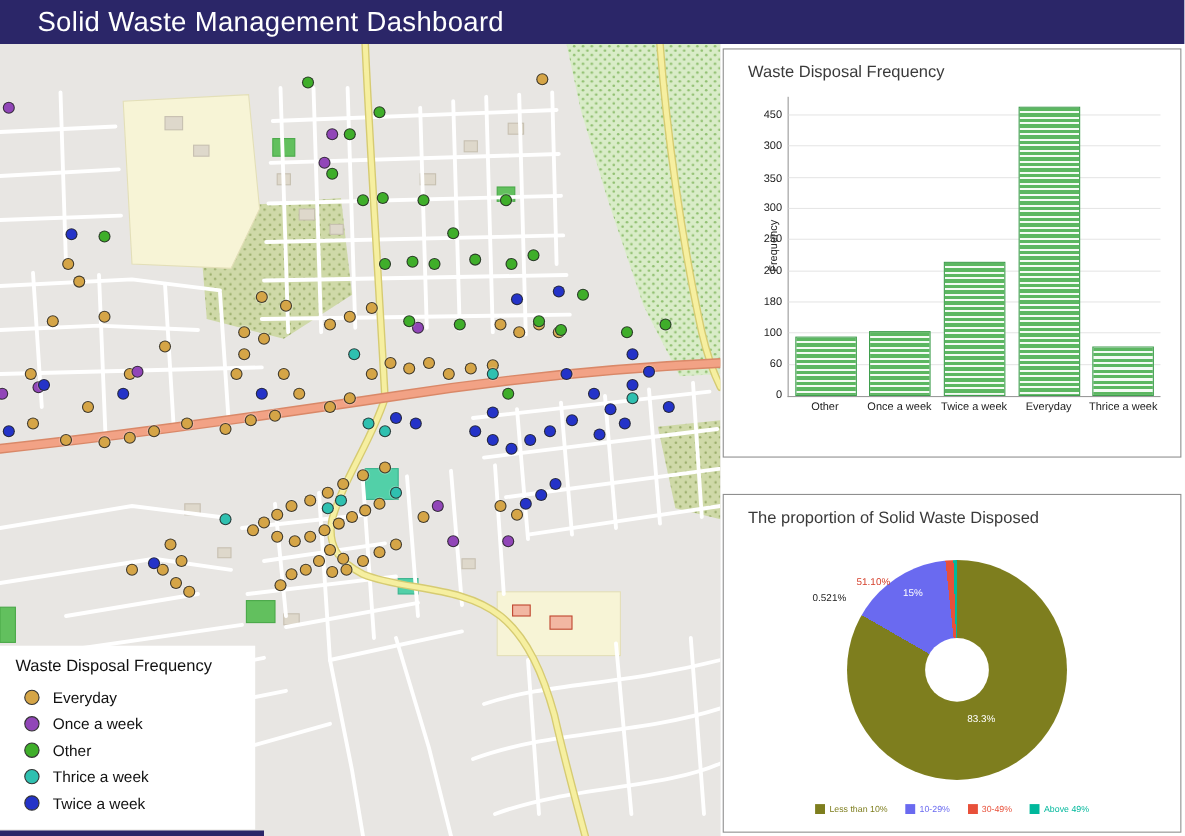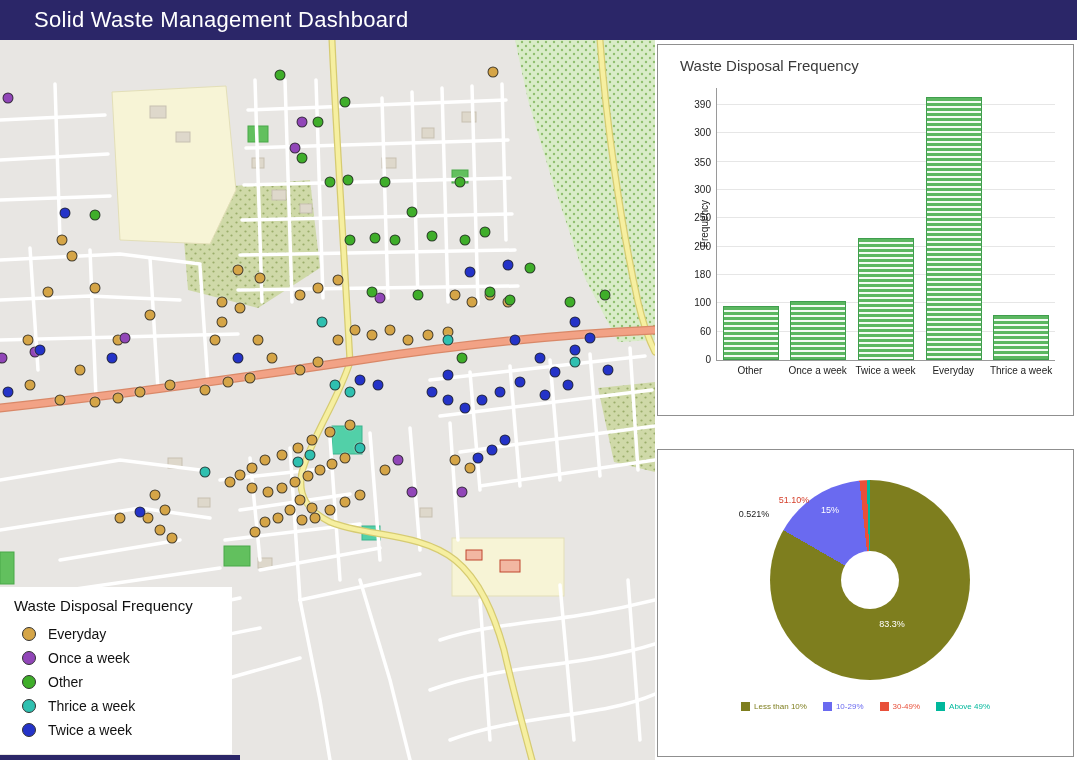--- a/index.html
+++ b/index.html
@@ -1,20 +1,20 @@
 <!DOCTYPE html>
 <html><head>
 <meta charset="utf-8">
 <style>
   html,body{margin:0;padding:0;background:#ffffff;font-family:"Liberation Sans",sans-serif;}
   #stage{position:relative;width:1077px;height:760px;overflow:hidden;background:#ffffff;}
 
   
   .header{position:absolute;left:0;top:0;width:1077px;height:40px;background:#2b2668;display:flex;align-items:center;}
-  .header .title{color:#ffffff;font-size:22px;padding-left:34px;letter-spacing:.3px;}
+  .header .title{color:#ffffff;font-size:25px;padding-left:34px;letter-spacing:.3px;}
 
   
   .map{position:absolute;left:0;top:40px;width:655px;height:720px;overflow:hidden;background:#e8e6e3;}
   .map svg{position:absolute;left:0;top:0;width:100%;height:100%;}
   .marker-layer{position:absolute;left:0;top:0;width:100%;height:100%;}
   .marker{position:absolute;width:9px;height:9px;border-radius:50%;border:1px solid rgba(40,40,40,.85);transform:translate(-50%,-50%);box-shadow:0 0 0 1px rgba(255,255,255,.2);}
 
   .map-legend{position:absolute;left:0;bottom:6px;width:206px;background:#ffffff;padding:10px 12px 12px 14px;}
   .map-legend-title{font-size:15px;color:#111;margin-bottom:8px;}
   .map-legend-item{display:flex;align-items:center;gap:12px;font-size:14px;color:#111;padding:4px 0 4px 8px;}
@@ -390,21 +390,21 @@
           <div class="ytick" style="bottom: 108.333px;">200</div>
           <div class="gridline" style="bottom: 141.667px;"></div>
           <div class="ytick" style="bottom: 136.667px;">250</div>
           <div class="gridline" style="bottom: 170px;"></div>
           <div class="ytick" style="bottom: 165px;">300</div>
           <div class="gridline" style="bottom: 198.333px;"></div>
           <div class="ytick" style="bottom: 192px;">350</div>
           <div class="gridline" style="bottom: 226.667px;"></div>
           <div class="ytick" style="bottom: 221.667px;">300</div>
           <div class="gridline" style="bottom: 255px;"></div>
-          <div class="ytick" style="bottom: 250px;">390</div>
+          <div class="ytick" style="bottom: 250px;">450</div>
           <div class="bar-slot">
             <div class="bar" title="Other: 95" style="height: 53.8333px;"></div>
           </div>
           <div class="bar-slot">
             <div class="bar" title="Once a week: 105" style="height: 59.5px;"></div>
           </div>
           <div class="bar-slot">
             <div class="bar" title="Twice a week: 215" style="height: 121.833px;"></div>
           </div>
           <div class="bar-slot">
@@ -418,20 +418,21 @@
           <span>Other</span>
           <span>Once a week</span>
           <span>Twice a week</span>
           <span>Everyday</span>
           <span>Thrice a week</span>
         </div>
     </div>
   </div>
 
   <div class="panel pie-panel">
+    <div class="panel-title">The proportion of Solid Waste Disposed</div>
     <div class="pie-area">
       <div class="pie" style="background: conic-gradient(rgb(126, 126, 30) 0deg, rgb(126, 126, 30) 299.907deg, rgb(106, 106, 240) 299.907deg, rgb(106, 106, 240) 353.912deg, rgb(232, 80, 58) 353.912deg, rgb(232, 80, 58) 358.124deg, rgb(0, 184, 156) 358.124deg, rgb(0, 184, 156) 360deg);">
         <div class="pie-hole"></div>
       </div>
     <span class="pie-label" style="left: 234px; top: 172px; color: rgb(255, 255, 255);">83.3%</span>
         <span class="pie-label" style="left: 172px; top: 58px; color: rgb(255, 255, 255);">15%</span>
         <span class="pie-label" style="left: 136px; top: 48px; color: rgb(213, 64, 44);">51.10%</span>
         <span class="pie-label" style="left: 96px; top: 62px; color: rgb(34, 34, 34);">0.521%</span>
       </div>
     <div class="pie-legend">

